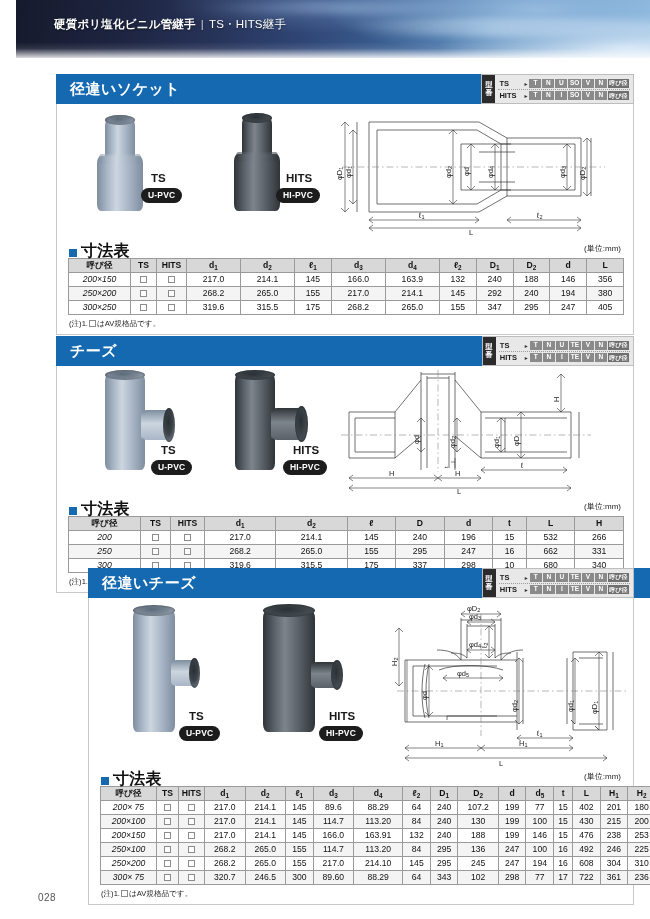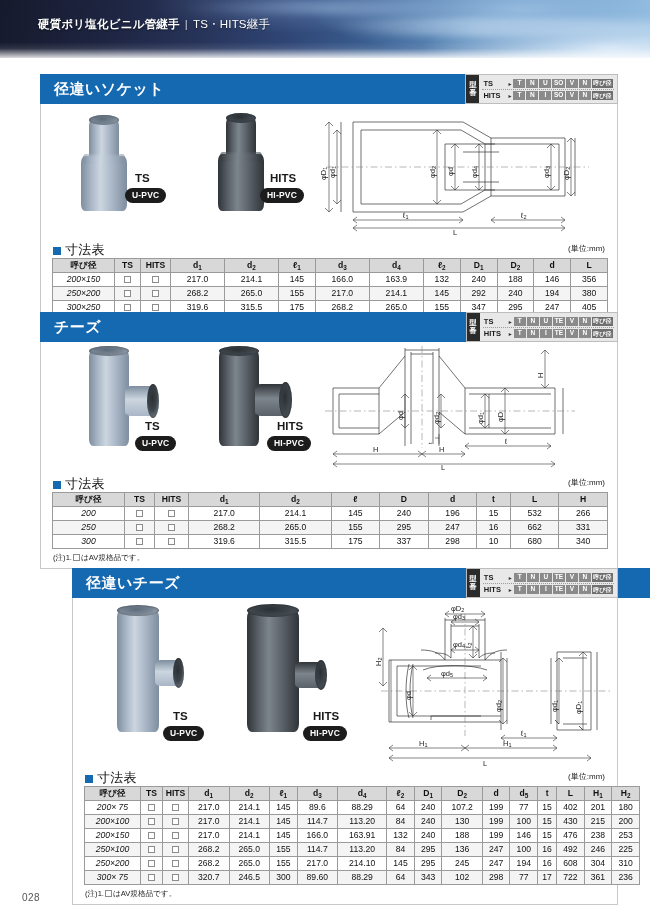--- a/index.html
+++ b/index.html
@@ -2,21 +2,21 @@
 <html><head>
 <meta charset="utf-8">
 <style>
   * { box-sizing: border-box; margin: 0; padding: 0; }
   html, body {
     width: 650px; height: 919px;
     background: #ffffff;
     font-family: "Liberation Sans", "DejaVu Sans", sans-serif;
     overflow: hidden;
   }
-  .page { position: relative; width: 532px; height: 919px; background:#fff; }
+  .page { position: relative; width: 532px; height: 919px; background:#fff;margin-left:16px; }
 
   
   .top-banner {
     position: relative; width: 650px; height: 58px; overflow: hidden;
     background:
       radial-gradient(ellipse 300px 70px at 520px 10px, rgba(160,195,228,.85), rgba(160,195,228,0) 70%),
       radial-gradient(ellipse 260px 50px at 610px 48px, rgba(225,238,250,.95), rgba(225,238,250,0) 72%),
       radial-gradient(ellipse 200px 40px at 300px 4px, rgba(120,150,195,.45), rgba(120,150,195,0) 75%),
       linear-gradient(100deg, #161a2c 0%, #1d2440 16%, #263257 30%, #2f4574 44%, #3a5f92 58%, #4a7cb0 72%, #6498c8 86%, #8fbbdf 100%);
   }
@@ -115,21 +115,21 @@
 
   
   .drawing { position: absolute; }
   .drawing svg { display: block; }
 
   
   .tbl-wrap { position: relative; background:#fff; border-left:1px solid #c9c9c9; border-right:1px solid #c9c9c9; }
   .tbl-head-row { position: relative; height: 18px; }
   .tbl-title {
     position: absolute; left: 12px; top: 1px;
-    font-size: 13px; font-weight: normal; color: #111; letter-spacing: .3px;
+    font-size: 16px; font-weight: bold; color: #111; letter-spacing: .3px;
   }
   .tbl-title .sq {
     display: inline-block; width: 8px; height: 8px; background: #1569b0;
     margin-right: 4px; vertical-align: -1px;
   }
   .unit {
     position: absolute; right: 12px; top: 3px; font-size: 8px; color: #222;
   }
   table.dims {
     width: 556px; margin: 0 11px; border-collapse: collapse;
@@ -348,21 +348,21 @@
             <td>247</td>
             <td>405</td>
           </tr>
         </tbody>
       </table>
       <div class="tbl-note"><span>(注)1.</span><span class="chk"></span><span>はAV規格品です。</span></div>
       <div class="sec-bottom"></div>
     </div>
   </div>
 
-  <div class="section" style="top:312px;">
+  <div class="section" style="top:336px;">
 
     <div class="sec-head">
       <div class="bluebar"></div>
       <div class="sec-title">チーズ</div>
       <div class="badge">
         <div class="kataban">
           <span>型</span>
           <span>番</span>
         </div>
         <div class="rows">

